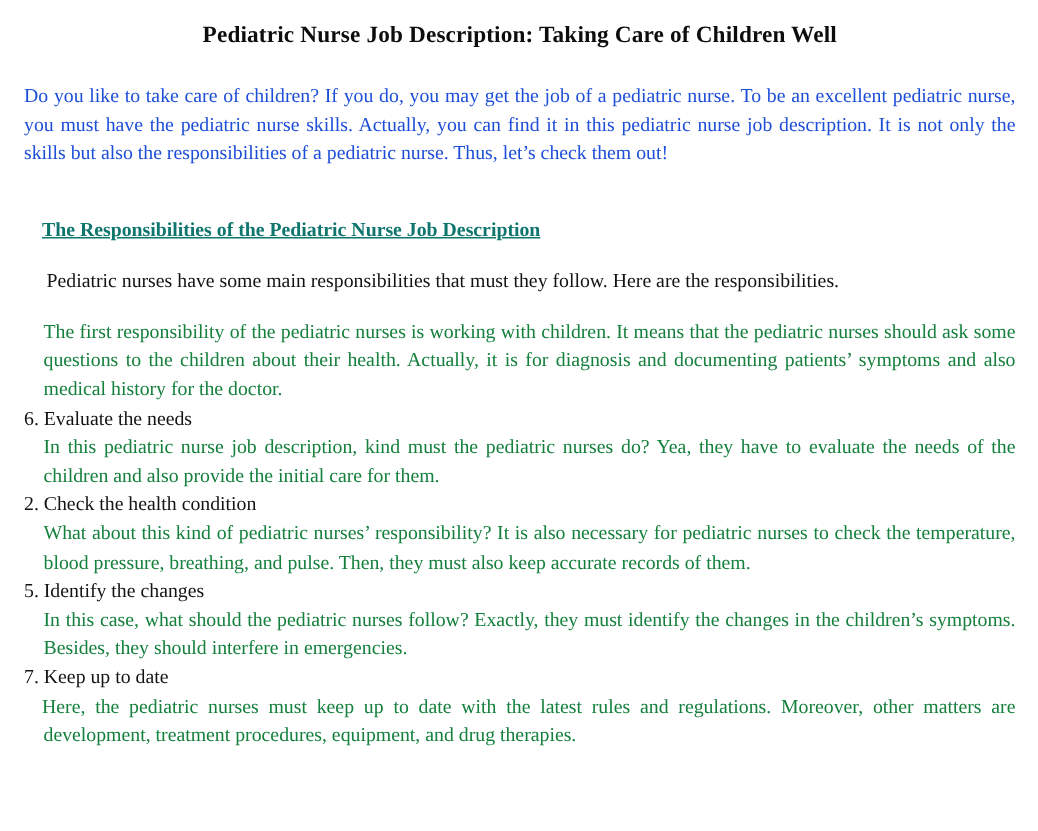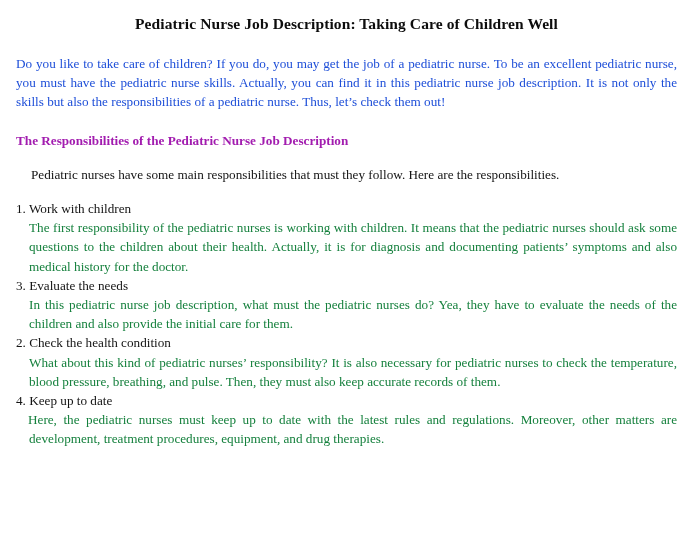--- a/index.html
+++ b/index.html
@@ -37,26 +37,27 @@
   .intro {
     margin: 0;
     padding-top: 20px;
     font-size: 13.2px;
     line-height: 19.2px;
     text-align: justify;
     text-justify: inter-word;
     color: #1d4ed8;
   }
   .section-heading {
-    margin: 0;
+    margin: 12px;
     padding-top: 19px;
     font-size: 13.2px;
     font-weight: bold;
     line-height: 19.2px;
-    color: #a21caf;
+    color: #0f766e;
+    text-decoration: underline;
   }
   .lead-line {
     margin: 15px;
     font-size: 13.2px;
     line-height: 19.2px;
     color: #131313;
   }
   .resp-list {
     list-style: none;
     margin: 0;
@@ -97,37 +98,40 @@
 
   <p class="intro">Do you like to take care of children? If you do, you may get the job of a pediatric nurse. To be an excellent pediatric nurse, you must have the pediatric nurse skills. Actually, you can find it in this pediatric nurse job description. It is not only the skills but also the responsibilities of a pediatric nurse. Thus, let’s check them out!</p>
 
   <h2 class="section-heading">The Responsibilities of the Pediatric Nurse Job Description</h2>
 
   <p class="lead-line">Pediatric nurses have some main responsibilities that must they follow. Here are the responsibilities.</p>
 
   <ol class="resp-list">
 
     <li class="resp-item">
-      <p class="resp-title">1. Work with children</p>
       <p class="resp-body">The first responsibility of the pediatric nurses is working with children. It means that the pediatric nurses should ask some questions to the children about their health. Actually, it is for diagnosis and documenting patients’ symptoms and also medical history for the doctor.</p>
     </li>
 
     <li class="resp-item">
     </li>
 
     <li class="resp-item">
-      <p class="resp-title">3. Evaluate the needs</p>
-      <p class="resp-body">In this pediatric nurse job description, what must the pediatric nurses do? Yea, they have to evaluate the needs of the children and also provide the initial care for them.</p>
+      <p class="resp-title">6. Evaluate the needs</p>
+      <p class="resp-body">In this pediatric nurse job description, kind must the pediatric nurses do? Yea, they have to evaluate the needs of the children and also provide the initial care for them.</p>
     </li>
 
     <li class="resp-item">
       <p class="resp-title">2. Check the health condition</p>
       <p class="resp-body">What about this kind of pediatric nurses’ responsibility? It is also necessary for pediatric nurses to check the temperature, blood pressure, breathing, and pulse. Then, they must also keep accurate records of them.</p>
     </li>
 
+    <li class="resp-item">
+      <p class="resp-title">5. Identify the changes</p>
+      <p class="resp-body">In this case, what should the pediatric nurses follow? Exactly, they must identify the changes in the children’s symptoms. Besides, they should interfere in emergencies.</p>
+    </li>
 
     <li class="resp-item">
-      <p class="resp-title">4. Keep up to date</p>
+      <p class="resp-title">7. Keep up to date</p>
       <p class="resp-body last-flush">Here, the pediatric nurses must keep up to date with the latest rules and regulations. Moreover, other matters are development, treatment procedures, equipment, and drug therapies.</p>
     </li>
 
   </ol>
 </div>
 
 </body></html>

